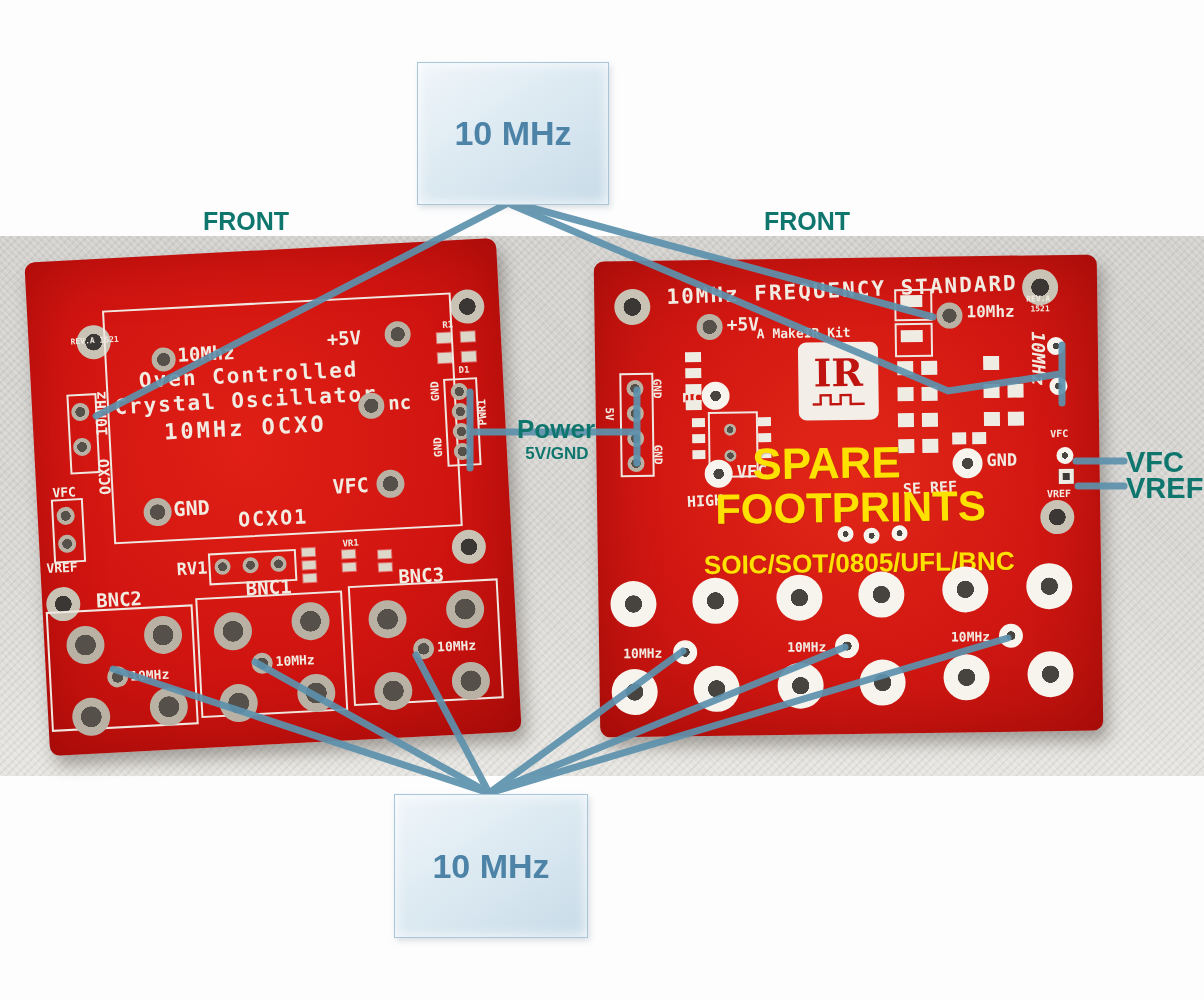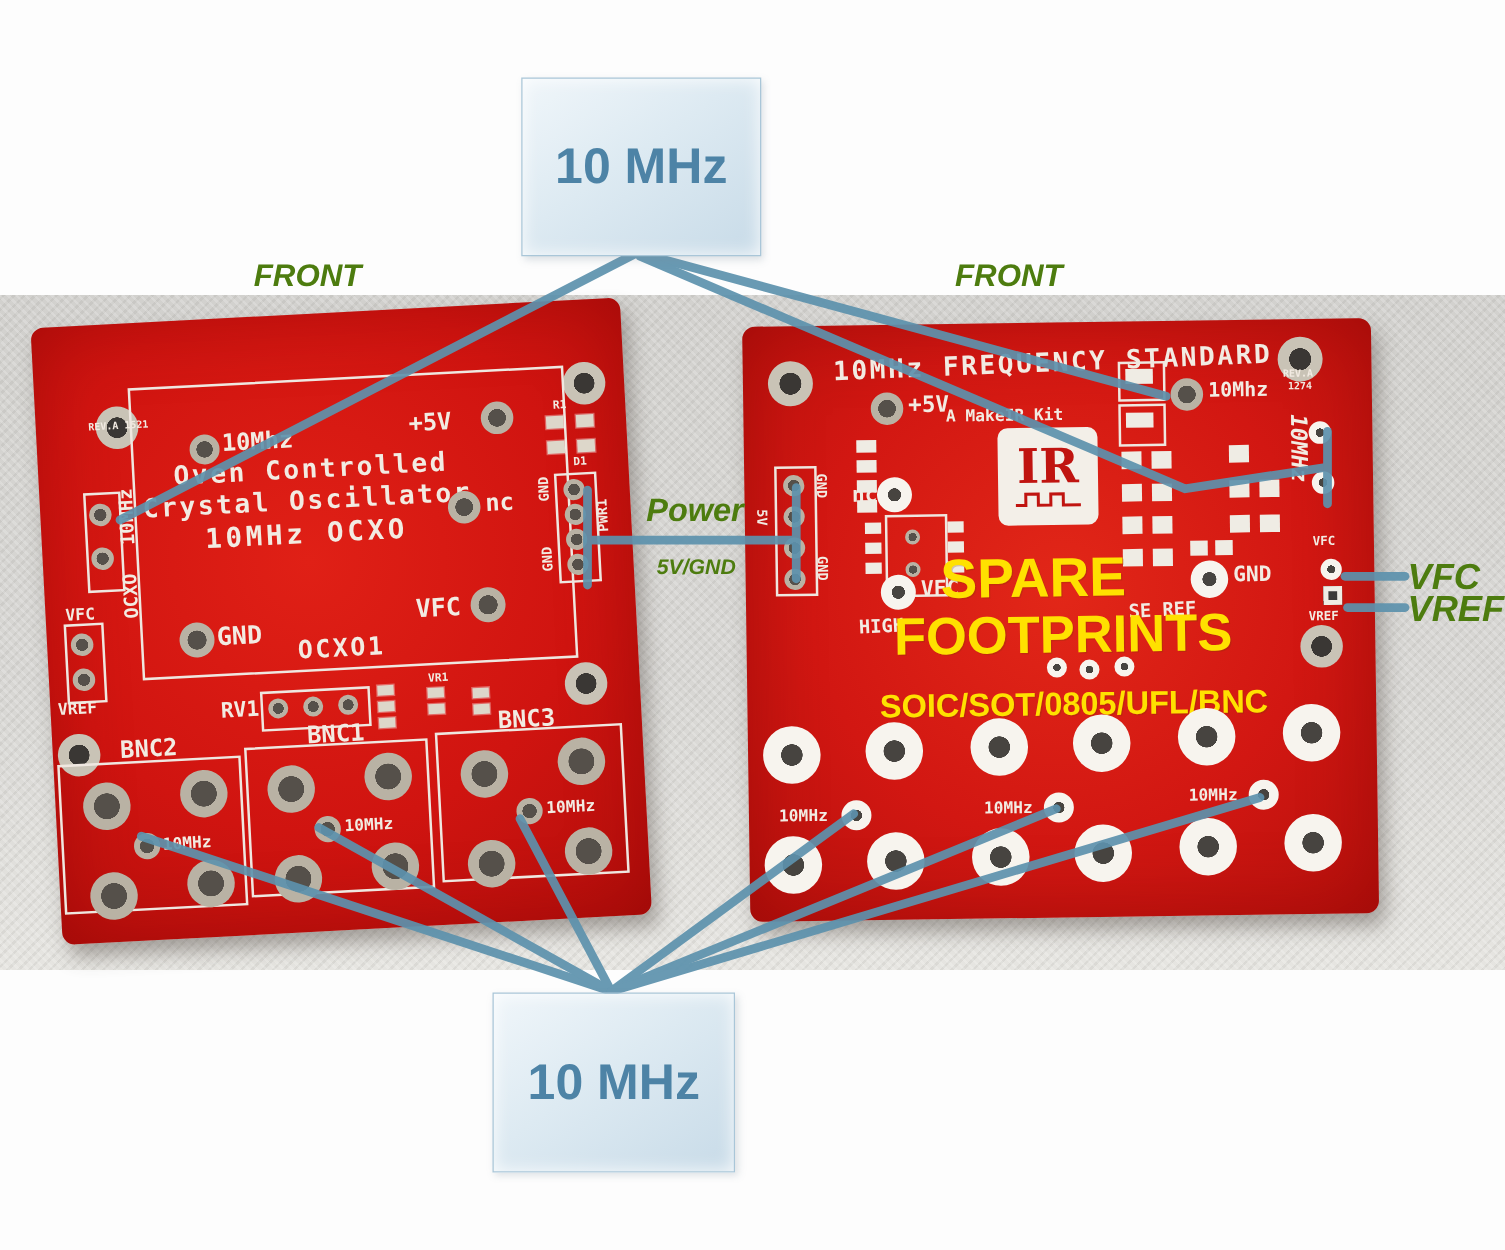--- a/index.html
+++ b/index.html
@@ -27,26 +27,26 @@
   
   .hole{position:absolute;border-radius:50%;
     background:radial-gradient(circle,#3a3734 0 34%,#c9c3b6 35% 72%,#efe9df 73% 86%,rgba(0,0,0,.25) 100%);}
   .padbig{position:absolute;border-radius:50%;
     background:radial-gradient(circle,#474440 0 26%,#f7f4ee 27% 88%,#d9d4ca 100%);}
   .padsm{position:absolute;border-radius:50%;
     background:radial-gradient(circle,#55504a 0 38%,#b9b2a4 39% 78%,#e7e1d5 79% 100%);}
   .smd{position:absolute;background:#ddd7ca;box-shadow:0 0 0 1px rgba(255,255,255,.35);}
   .smdw{position:absolute;background:#efece4;}
   
-  .annot{position:absolute;color:#4d7c0f;font-weight:bold;white-space:nowrap;font-style:italic;}
+  .annot{position:absolute;color:#0f766e;font-weight:bold;white-space:nowrap;}
   .callout{position:absolute;border:1px solid #a9c6d8;
     background:linear-gradient(145deg,#f0f6fa 0%,#ddeaf2 45%,#c8dbe8 100%);
     box-shadow:inset 0 0 14px rgba(255,255,255,.9),2px 3px 6px rgba(120,140,155,.25);
     display:flex;align-items:center;justify-content:center;
-    color:#4d83a6;font-weight:bold;font-size:40px;}
+    color:#4d83a6;font-weight:bold;font-size:34px;}
   .lines{position:absolute;left:0;top:0;width:1204px;height:1000px;pointer-events:none;}
   .yellow{position:absolute;color:#ffe100;font-weight:bold;white-space:nowrap;
     text-shadow:1px 1px 0 rgba(120,60,0,.25);}
   .logo{position:absolute;background:#f3efe8;border-radius:8px;color:#c01410;
     display:flex;flex-direction:column;align-items:center;justify-content:center;}
 </style>
 </head>
 <body>
 
 <div class="canvas">
@@ -167,21 +167,21 @@
 
     <div class="silkbox" style="left:300px;top:32px;width:34px;height:28px"></div>
     <div class="smdw" style="left:306px;top:38px;width:22px;height:12px"></div>
     <div class="silkbox" style="left:300px;top:66px;width:34px;height:30px"></div>
     <div class="smdw" style="left:306px;top:73px;width:22px;height:12px"></div>
 
     <div class="padsm" style="left:342px;top:46px;width:26px;height:26px"></div>
     <div class="silk" style="left:372px;top:48px;font-size:16px">10Mhz</div>
 
     <div class="silk" style="left:432px;top:40px;font-size:8px">REV.A</div>
-    <div class="silk" style="left:436px;top:50px;font-size:8px">1274</div>
+    <div class="silk" style="left:436px;top:50px;font-size:8px">1521</div>
 
     <div class="silk" style="left:162px;top:68px;font-size:13px">A MakeIR Kit</div>
     <div class="logo" style="left:203px;top:84px;width:80px;height:78px">
       <span style="font-size:38px;font-weight:bold;font-family:'DejaVu Serif',serif;line-height:1">IR</span>
       <svg width="56" height="16" viewBox="0 0 56 16">
         <polyline points="2,12 10,12 10,3 20,3 20,12 30,12 30,3 40,3 40,12 54,12" fill="none" stroke="#c01410" stroke-width="2.4"></polyline>
       </svg>
     </div>
 
     <div class="silkbox" style="left:24px;top:112px;width:30px;height:100px"></div>
@@ -294,18 +294,18 @@
   <div class="callout" style="left:417px;top:62px;width:190px;height:141px">
     <span>10 MHz</span>
   </div>
   <div class="callout" style="left:394px;top:794px;width:192px;height:142px">
     <span>10 MHz</span>
   </div>
 
   <div class="annot" style="left:203px;top:207px;font-size:25px">FRONT</div>
   <div class="annot" style="left:764px;top:207px;font-size:25px">FRONT</div>
 
-  <div class="annot" style="left:556px;top:393px;font-size:26px;transform:translateX(-50%)">Power</div>
+  <div class="annot" style="left:556px;top:414px;font-size:26px;transform:translateX(-50%)">Power</div>
   <div class="annot" style="left:557px;top:444px;font-size:17px;transform:translateX(-50%)">5V/GND</div>
 
   <div class="annot" style="left:1126px;top:446px;font-size:29px">VFC</div>
   <div class="annot" style="left:1126px;top:472px;font-size:29px">VREF</div>
 </div>
 
 </body></html>

